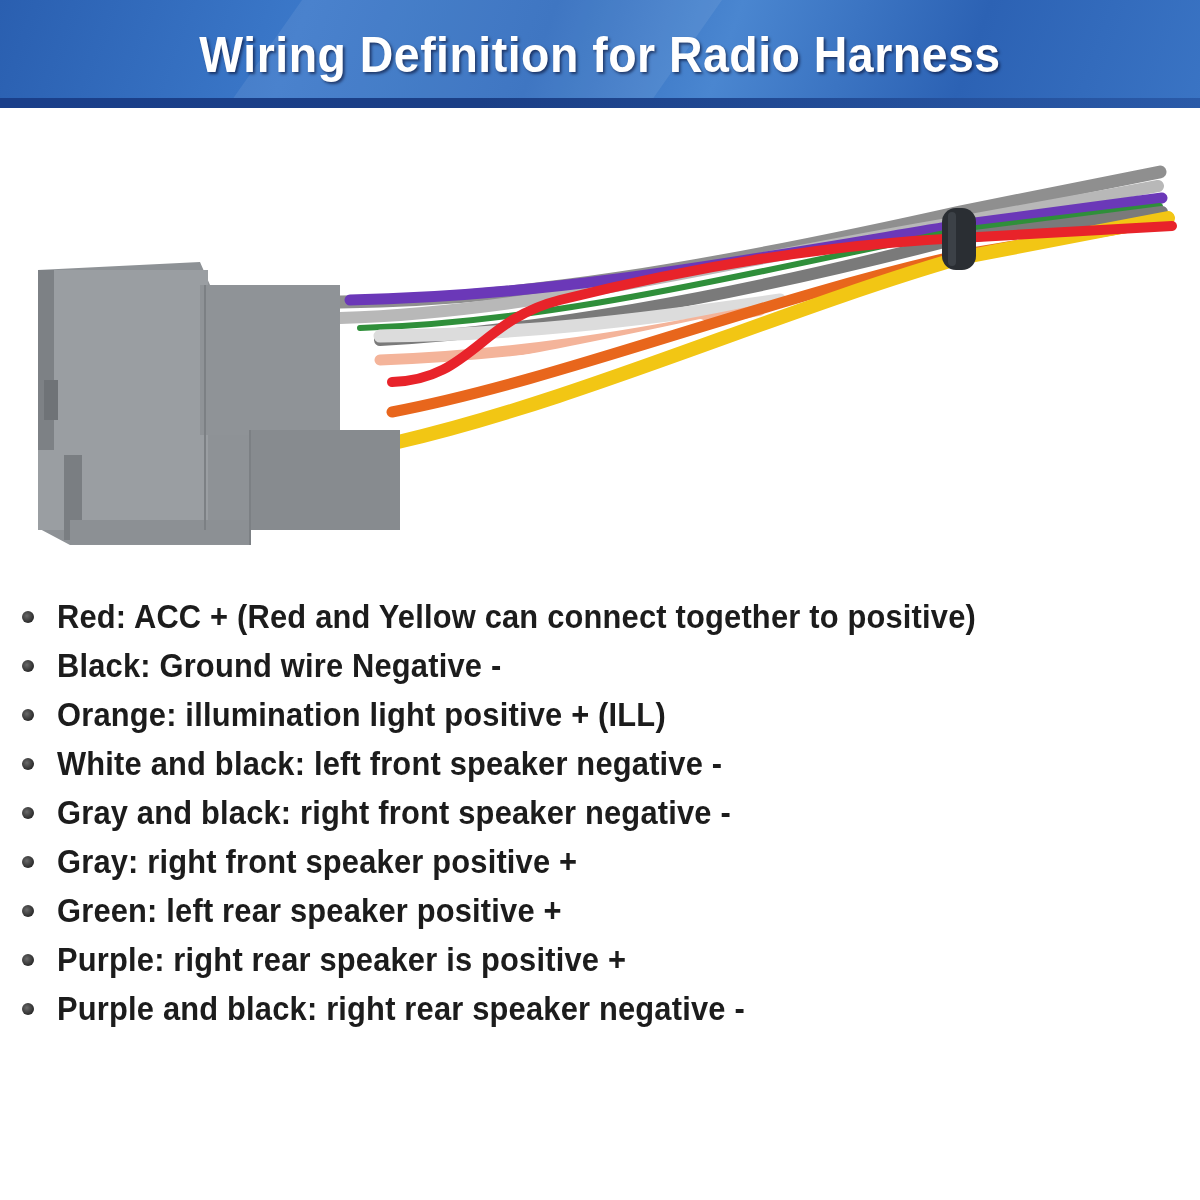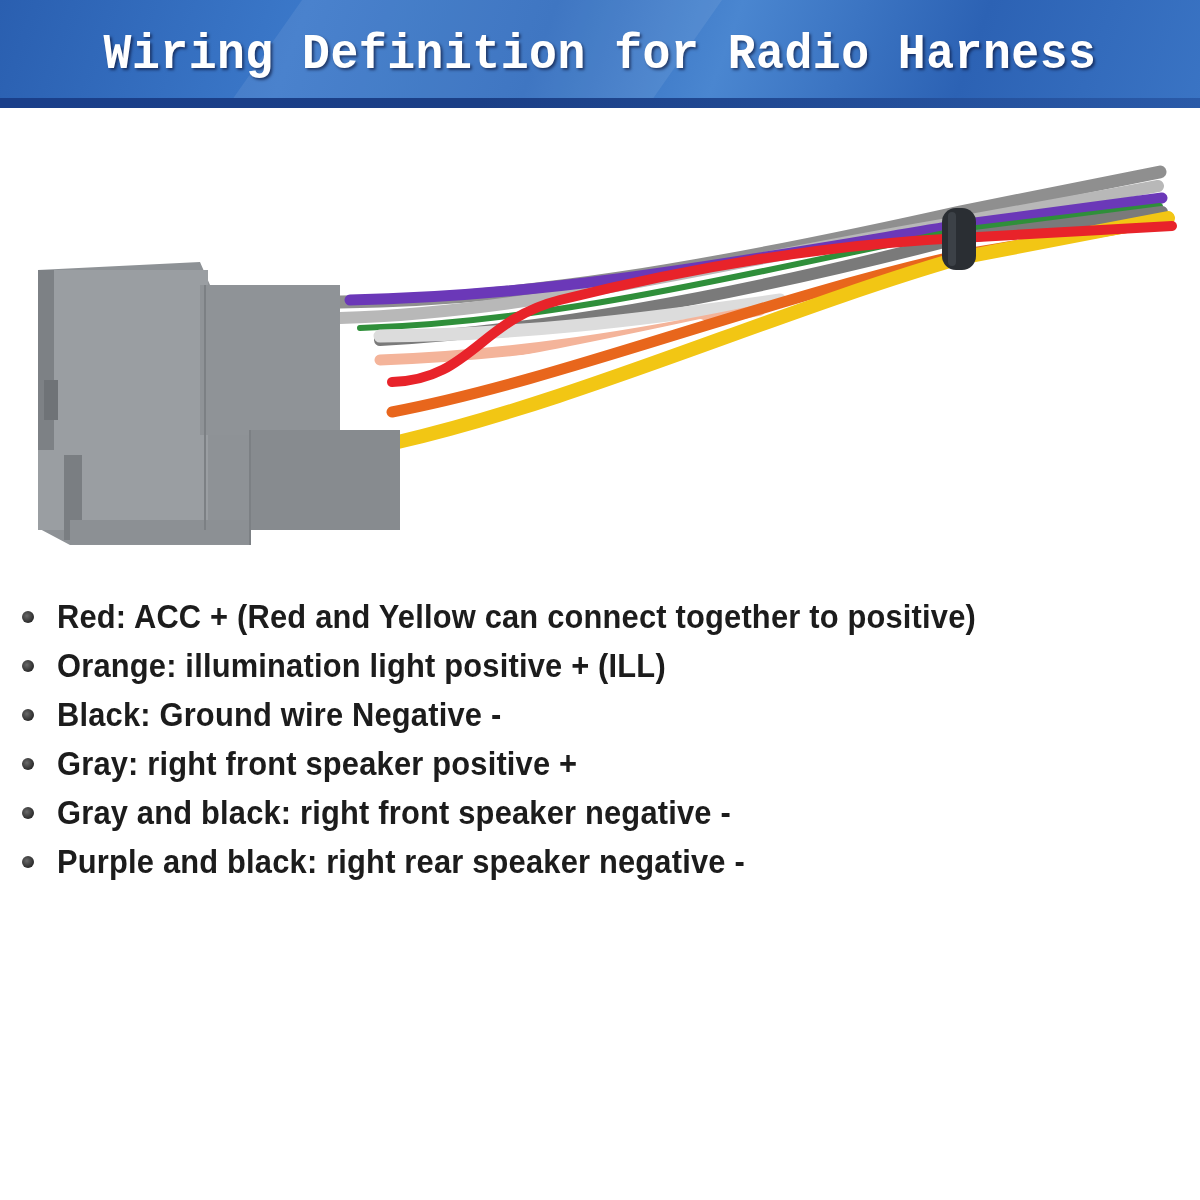--- a/index.html
+++ b/index.html
@@ -4,21 +4,20 @@
 <style>
   html, body { margin: 0; padding: 0; }
   body {
     width: 1200px; height: 1200px; background: #ffffff; position: relative; overflow: hidden;
     font-family: "Liberation Sans", "DejaVu Sans", sans-serif;
   }
   .banner {
     position: absolute; left: 0; top: 0; width: 1200px; height: 108px;
     background: linear-gradient(110deg, #2a5fb0 0%, #3b78c9 25%, #2f6bbd 45%, #4a86d0 60%, #2c62b4 80%, #3a74c4 100%);
     overflow: hidden;
-    font-family: Liberation Mono, monospace;
   }
   .banner::before {
     content: ""; position: absolute; left: 260px; top: -40px; width: 420px; height: 200px;
     background: rgba(255,255,255,0.08); transform: skewX(-35deg);
   }
   .banner::after {
     content: ""; position: absolute; left: 0; bottom: 0; width: 100%; height: 10px;
     background: linear-gradient(90deg, #1a3f8a, #1b3f86 40%, #2a5aa8 100%);
   }
   .banner-title {
@@ -81,31 +80,43 @@
   </g>
 </svg>
 
 <ul class="list">
   <li class="list-item">
       <span class="bullet"></span>
       <span class="item-text">Red: ACC + (Red and Yellow can connect together to positive)</span>
     </li>
   <li class="list-item">
       <span class="bullet"></span>
+      <span class="item-text">Black: Ground wire Negative -</span>
+    </li>
+  <li class="list-item">
+      <span class="bullet"></span>
       <span class="item-text">Orange: illumination light positive + (ILL)</span>
     </li>
   <li class="list-item">
       <span class="bullet"></span>
-      <span class="item-text">Black: Ground wire Negative -</span>
+      <span class="item-text">White and black: left front speaker negative -</span>
+    </li>
+  <li class="list-item">
+      <span class="bullet"></span>
+      <span class="item-text">Gray and black: right front speaker negative -</span>
     </li>
   <li class="list-item">
       <span class="bullet"></span>
       <span class="item-text">Gray: right front speaker positive +</span>
     </li>
   <li class="list-item">
       <span class="bullet"></span>
-      <span class="item-text">Gray and black: right front speaker negative -</span>
+      <span class="item-text">Green: left rear speaker positive +</span>
+    </li>
+  <li class="list-item">
+      <span class="bullet"></span>
+      <span class="item-text">Purple: right rear speaker is positive +</span>
     </li>
   <li class="list-item">
       <span class="bullet"></span>
       <span class="item-text">Purple and black: right rear speaker negative -</span>
     </li>
 </ul>
 
 </body></html>

